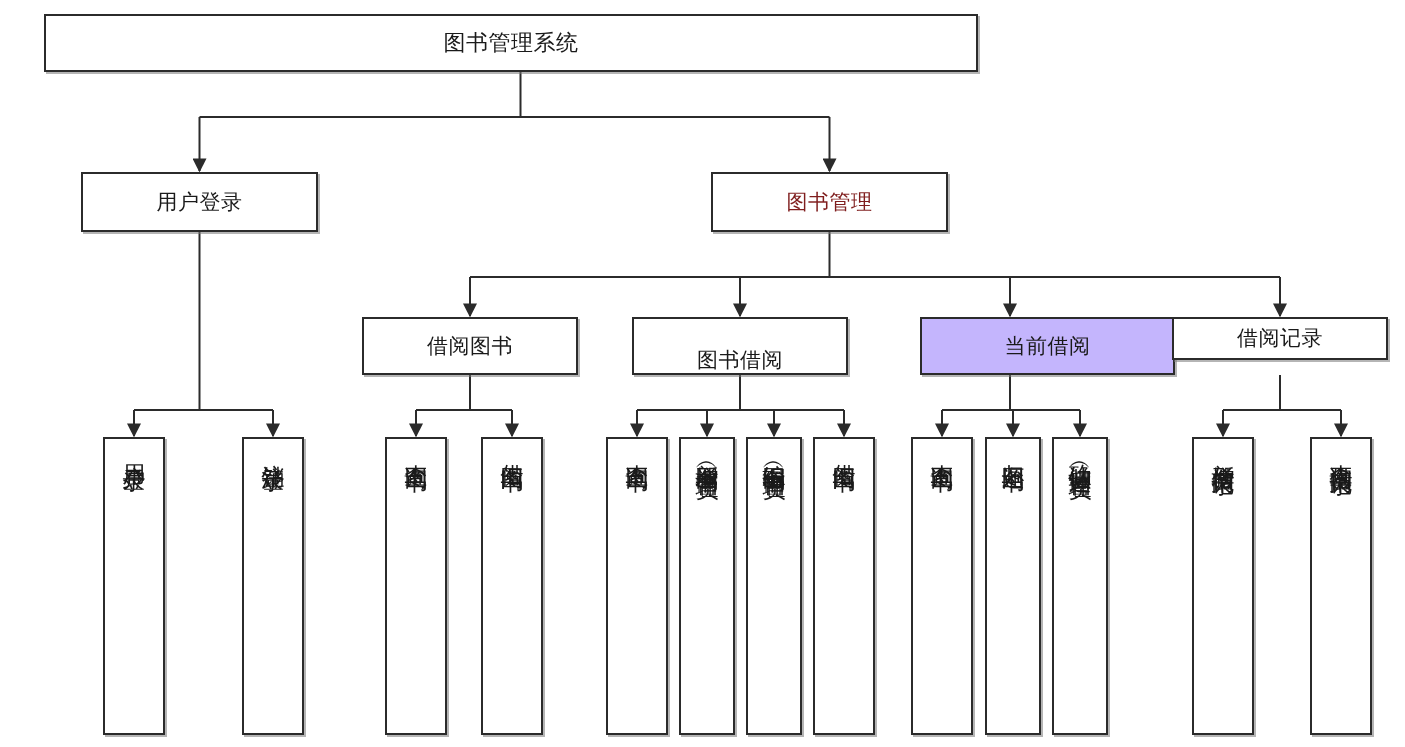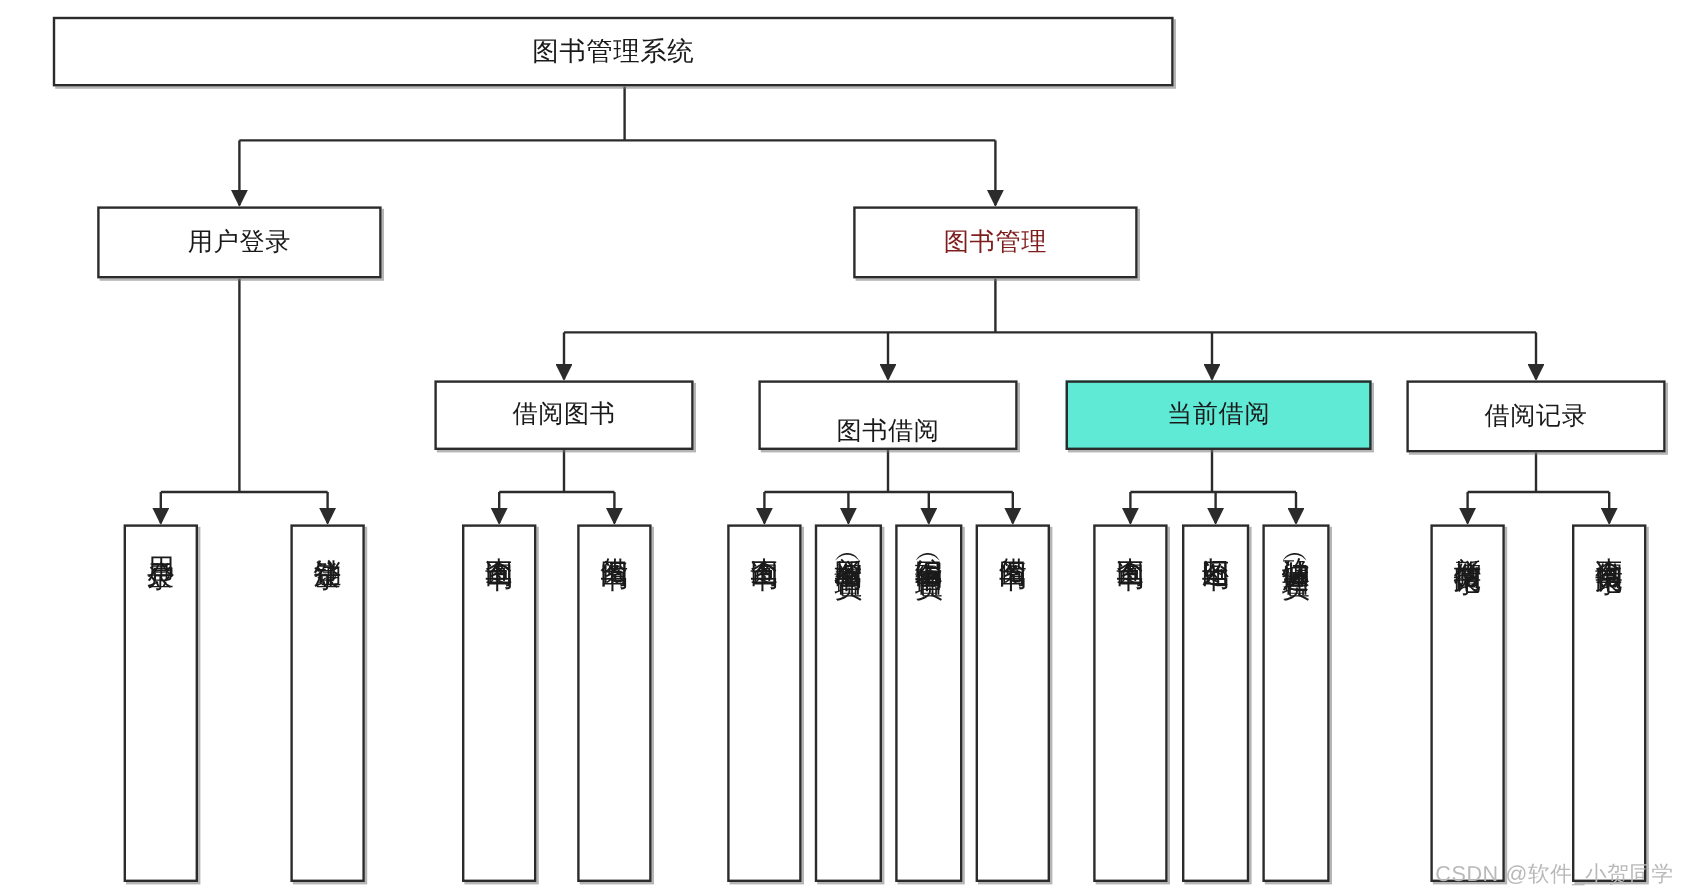--- a/index.html
+++ b/index.html
@@ -123,24 +123,24 @@
       </div>
       <div class="node horizontal" style="left: 711px; top: 172px; width: 237px; height: 60px; border-color: rgb(43, 43, 43); background: rgb(255, 255, 255); color: #7f1d1d;">
         <span class="label">图书管理</span>
       </div>
       <div class="node horizontal" style="left: 362px; top: 317px; width: 216px; height: 58px; border-color: rgb(43, 43, 43); background: rgb(255, 255, 255); color: rgb(26, 26, 26);">
         <span class="label">借阅图书</span>
       </div>
       <div class="node horizontal" style="left: 632px; top: 317px; width: 216px; height: 58px; border-color: rgb(43, 43, 43); background: rgb(255, 255, 255); color: rgb(26, 26, 26); align-items: flex-end;">
         <span class="label">图书借阅</span>
       </div>
-      <div class="node horizontal" style="left: 888px; top: 317px; width: 255px; height: 58px; border-color: rgb(43, 43, 43); background: #5eead4; color: rgb(26, 26, 26);">
+      <div class="node horizontal" style="left: 920px; top: 317px; width: 255px; height: 58px; border-color: rgb(43, 43, 43); background: #c4b5fd; color: rgb(26, 26, 26);">
         <span class="label">当前借阅</span>
       </div>
-      <div class="node horizontal" style="left: 1172px; top: 317px; width: 216px; height: 60px; border-color: rgb(43, 43, 43); background: rgb(255, 255, 255); color: rgb(26, 26, 26);">
+      <div class="node horizontal" style="left: 1172px; top: 317px; width: 216px; height: 43px; border-color: rgb(43, 43, 43); background: rgb(255, 255, 255); color: rgb(26, 26, 26);">
         <span class="label">借阅记录</span>
       </div>
       <div class="node vertical" style="left: 103px; top: 437px; width: 62px; height: 298px; border-color: rgb(43, 43, 43); background: rgb(255, 255, 255); color: rgb(26, 26, 26);">
         <span class="label">用户登录</span>
       </div>
       <div class="node vertical" style="left: 242px; top: 437px; width: 62px; height: 298px; border-color: rgb(43, 43, 43); background: rgb(255, 255, 255); color: rgb(26, 26, 26);">
         <span class="label">注销登录</span>
       </div>
       <div class="node vertical" style="left: 385px; top: 437px; width: 62px; height: 298px; border-color: rgb(43, 43, 43); background: rgb(255, 255, 255); color: rgb(26, 26, 26);">
         <span class="label">查询图书</span>
@@ -170,14 +170,13 @@
         <span class="label">确认归还（管理员）</span>
       </div>
       <div class="node vertical" style="left: 1192px; top: 437px; width: 62px; height: 298px; border-color: rgb(43, 43, 43); background: rgb(255, 255, 255); color: rgb(26, 26, 26);">
         <span class="label">新增借阅记录</span>
       </div>
       <div class="node vertical" style="left: 1310px; top: 437px; width: 62px; height: 298px; border-color: rgb(43, 43, 43); background: rgb(255, 255, 255); color: rgb(26, 26, 26);">
         <span class="label">查询借阅记录</span>
       </div>
     </div>
 
-  <div class="watermark" style="left: 1196px; top: 716px; color: rgb(185, 185, 185);">CSDN @软件_小贺同学</div>
 </div>
 
 </body></html>

